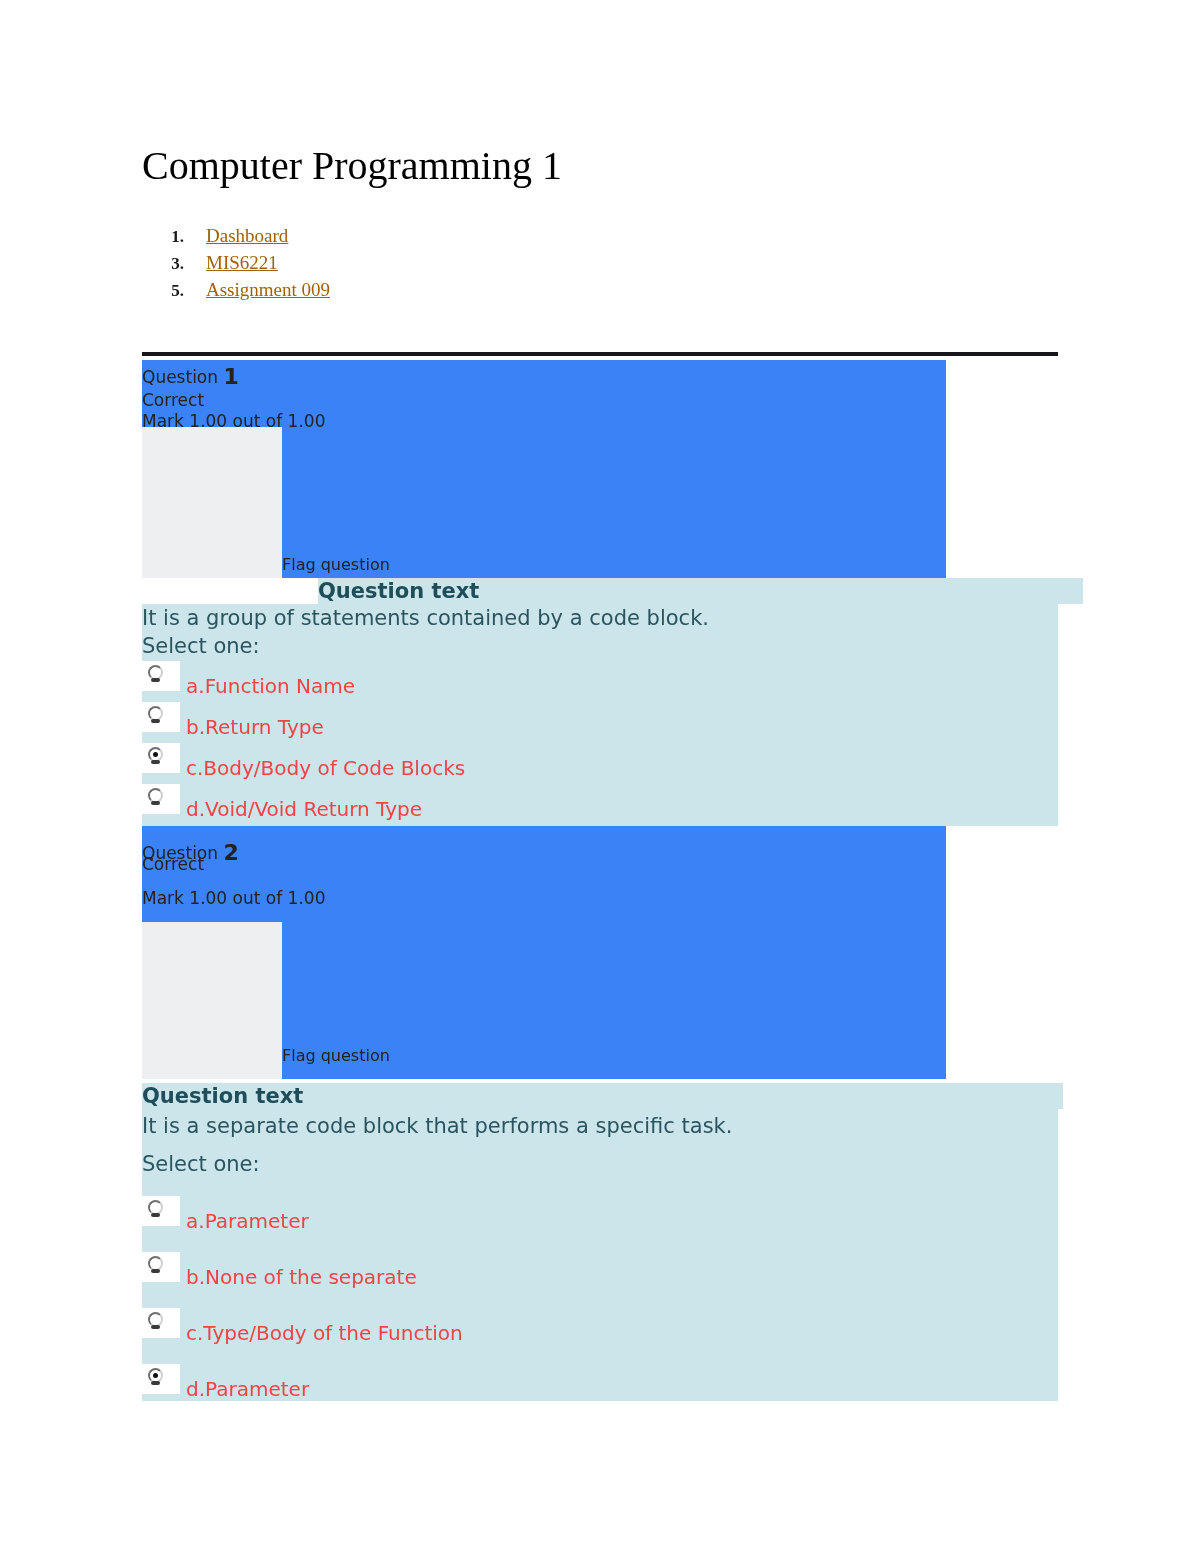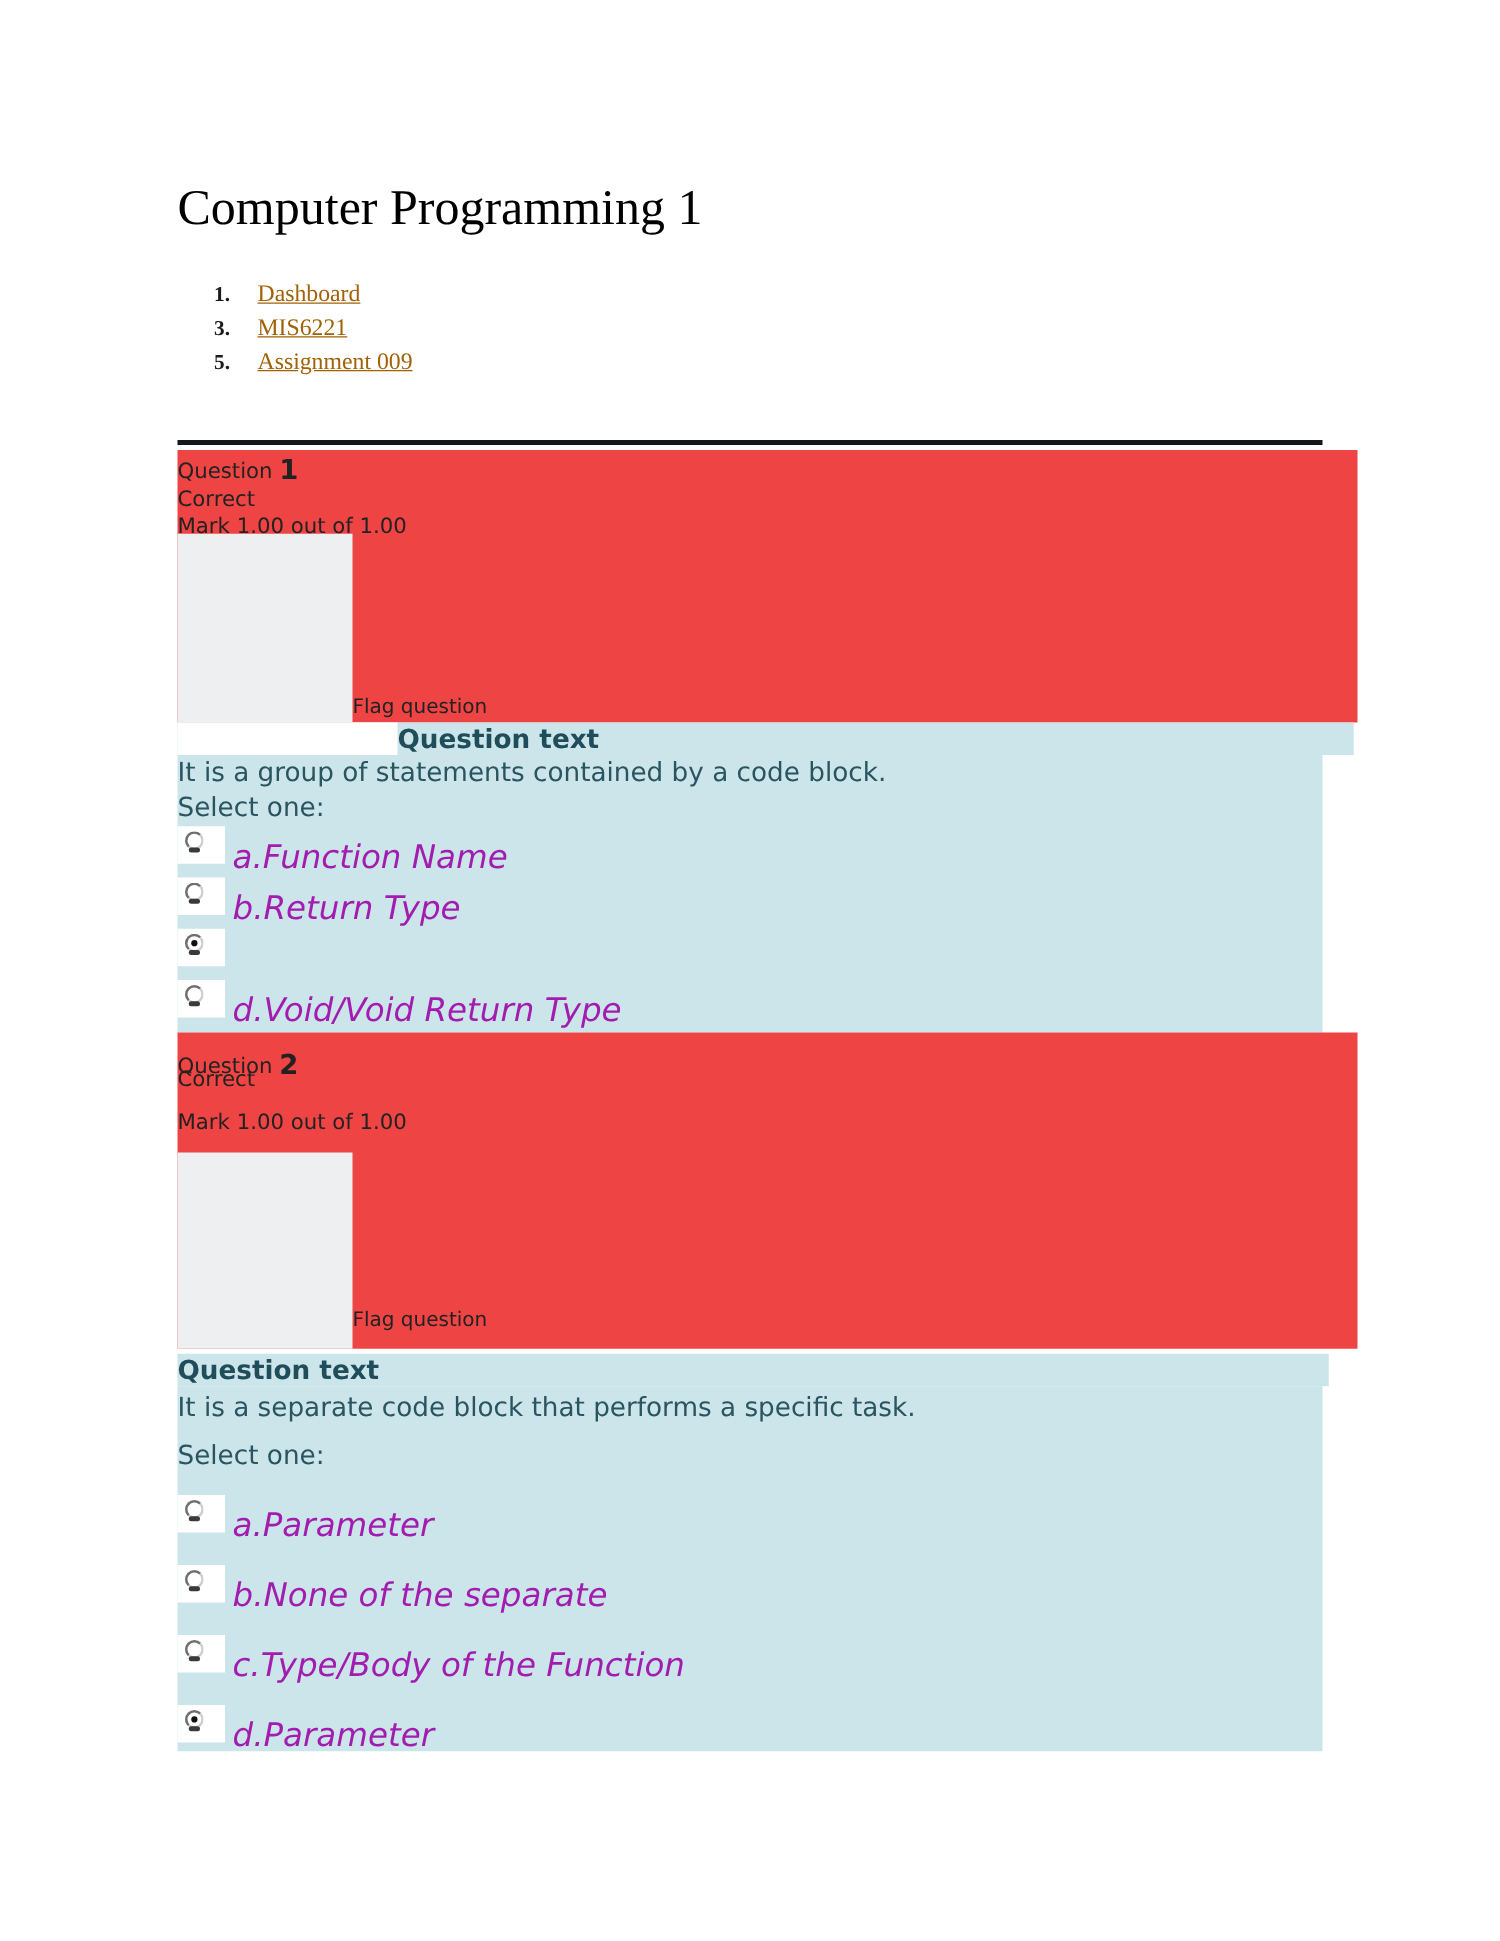--- a/index.html
+++ b/index.html
@@ -68,22 +68,22 @@
     top: 352px;
     width: 916px;
     height: 4px;
     background: #16171c;
   }
 
   
   .q-head {
     position: absolute;
     left: 142px;
-    width: 944px;
-    background: #ef4444;
+    width: 804px;
+    background: #3b82f6;
   }
   .q-head-inner-box {
     position: absolute;
     left: 0px;
     width: 140px;
     background: #eeeff1;
   }
   .q-line {
     position: absolute;
     left: 0px;
@@ -186,25 +186,24 @@
     top: 17px;
     width: 9px;
     height: 4px;
     background: #3a3a3a;
     border-radius: 2px;
   }
   .opt-label {
     position: absolute;
     left: 44px;
     top: 11px;
-    font-size: 26px;
+    font-size: 20px;
     line-height: 28px;
-    color: #a21caf;
-    white-space: nowrap;
-    font-style: italic;
+    color: #ef4444;
+    white-space: nowrap;
   }
 </style>
 </head>
 <body>
 
 <div class="page-title">Computer Programming 1</div>
 
 <ol class="breadcrumb-list">
   <li>
     <span class="bc-num bold">1.</span><span class="bc-text link">Dashboard</span>
@@ -256,20 +255,21 @@
   <div class="opt-label"><span>b.</span><span>Return Type</span></div>
 </div>
 
 <div class="opt-row" style="left:142px; top:743px; width:916px;">
   <div class="opt-radio-box">
     <span class="radio">
         <span class="dot"></span>
       </span>
     <span class="radio-shadow"></span>
   </div>
+  <div class="opt-label"><span>c.</span><span>Body/Body of Code Blocks</span></div>
 </div>
 
 <div class="opt-row" style="left:142px; top:784px; width:916px;">
   <div class="opt-radio-box">
     <span class="radio"></span>
     <span class="radio-shadow"></span>
   </div>
   <div class="opt-label"><span>d.</span><span>Void/Void Return Type</span></div>
 </div>
 

